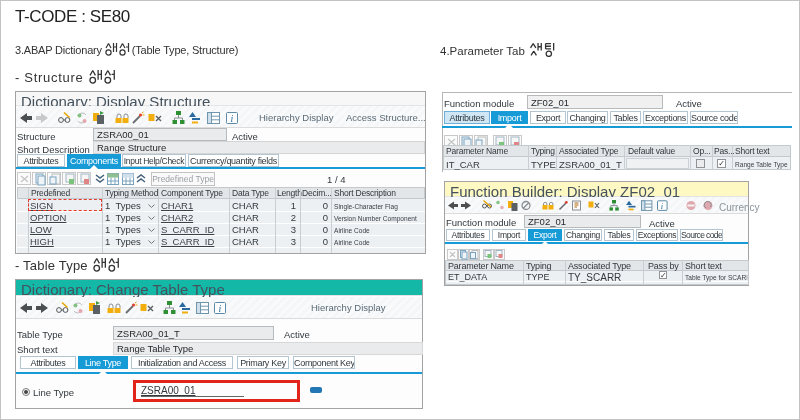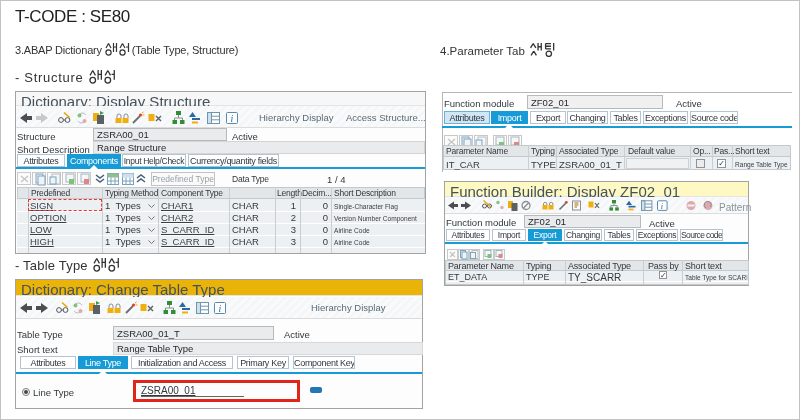--- a/index.html
+++ b/index.html
@@ -177,21 +177,21 @@
     </g>
 </svg>
 <div class="a" style="left:150px;top:171px;width:64px;height:14px;border:1px solid #c3c3c3;background:#fafafa;font-size:8.5px;color:#9aa0a5;text-align:center;line-height:13px">Predefined Type</div>
 <div class="a" style="left:326px;top:173px;font-size:9.5px;color:#33383d">1 / 4</div>
 
 <div class="a" style="left:16px;top:186px;width:408px;height:12px;background:#e2e6e9;border:1px solid #c4c9cd"></div>
 <div class="a" style="left:16px;top:198px;width:408px;height:54px;background:#edf0f3"></div>
 <div class="gh" style="left:30px;top:187px">Predefined</div>
 <div class="gh" style="left:104px;top:187px">Typing Method</div>
 <div class="gh" style="left:160px;top:187px">Component Type</div>
-<div class="gh" style="left:231px;top:173px">Data Type</div>
+<div class="gh" style="left:231px;top:187px">Data Type</div>
 <div class="gh" style="left:276px;top:187px">Length</div>
 <div class="gh" style="left:301px;top:187px">Decim...</div>
 <div class="gh" style="left:333px;top:187px">Short Description</div>
 
 <div class="gc lnk" style="left:29px;top:199px">SIGN</div>
 <div class="gc" style="left:104px;top:199px">1&nbsp; Types</div>
 <svg class="a" style="left:147px;top:203px" width="7" height="5">
     <path d="M0.5 0.5 L3.5 3.5 L6.5 0.5" stroke="#777" fill="none"></path>
   </svg>
 <div class="gc lnk" style="left:160px;top:199px">CHAR1</div>
@@ -240,21 +240,21 @@
 <div class="vline" style="left:27px;top:186px;height:66px"></div>
 <div class="vline" style="left:101px;top:186px;height:66px"></div>
 <div class="vline" style="left:157px;top:186px;height:66px"></div>
 <div class="vline" style="left:228px;top:186px;height:66px"></div>
 <div class="vline" style="left:274px;top:186px;height:66px"></div>
 <div class="vline" style="left:299px;top:186px;height:66px"></div>
 <div class="vline" style="left:330px;top:186px;height:66px"></div>
 <div class="a" style="left:27px;top:198px;width:74px;height:12px;border:1px dashed #e8372b"></div>
 
 <div class="win" style="left:14px;top:278px;width:408px;height:130px"></div>
-<div class="a" style="left:15px;top:279px;width:406px;height:16px;background:#eab308;border-bottom:1px solid #e4e4e4">
+<div class="a" style="left:15px;top:279px;width:406px;height:16px;background:#14b8a6;border-bottom:1px solid #e4e4e4">
     <div class="ttxt">Dictionary: Change Table Type</div>
   </div>
 <div class="a" style="left:15px;top:296px;width:406px;height:22px;background:repeating-linear-gradient(135deg,#f9fafb 0 3px,#f5f6f7 3px 6px);border-bottom:1px solid #dcdcdc"></div>
 <svg class="a" style="left:15px;top:297px" width="230" height="20" viewBox="0 0 230 20">
  <path d="M4 10 L11 5 V8 H16 V12 H11 V15 Z" fill="#4b4f52"></path>
  <path d="M32 10 L25 5 V8 H20 V12 H25 V15 Z" fill="#4b4f52"></path>
  <g transform="translate(40,4)">
       <circle cx="3" cy="8" r="2.4" fill="none" stroke="#54585b"></circle>
       <circle cx="9.5" cy="8" r="2.4" fill="none" stroke="#54585b"></circle>
       <path d="M5.4 8 H7.1" stroke="#54585b"></path>
@@ -460,21 +460,21 @@
     </g>
  <g transform="translate(241,2)">
       <circle cx="5" cy="5.5" r="4.5" fill="#dea8ae"></circle>
       <rect x="1.5" y="4.5" width="7" height="2" fill="#f3f3f3"></rect>
     </g>
  <g transform="translate(258,2)">
       <circle cx="5" cy="5.5" r="4.5" fill="#dea8ae"></circle>
       <path d="M3 8 A3.5 3.5 0 1 1 7.5 7" stroke="#8a8f93" fill="none"></path>
     </g>
 </svg>
-<div class="a" style="left:718px;top:201px;font-size:10px;color:#8a949b">Pattern</div>
+<div class="a" style="left:718px;top:201px;font-size:10px;color:#8a949b">Currency</div>
 
 <div class="lbl" style="left:445px;top:216px">Function module</div>
 <div class="fld" style="left:523px;top:214px;width:117px;height:13px">ZF02_01</div>
 <div class="lbl" style="left:648px;top:217px">Active</div>
 
 <div class="tab" style="left:445px;top:228px;width:44px;height:12px;line-height:11px;font-size:8.5px">Attributes</div>
 <div class="tab" style="left:491px;top:228px;width:34px;height:12px;line-height:11px;font-size:8.5px">Import</div>
 <div class="tab tabon" style="left:527px;top:228px;width:34px;height:12px;line-height:11px;font-size:8.5px">Export</div>
 <div class="tab" style="left:563px;top:228px;width:38px;height:12px;line-height:11px;font-size:8.5px">Changing</div>
 <div class="tab" style="left:603px;top:228px;width:30px;height:12px;line-height:11px;font-size:8.5px">Tables</div>

